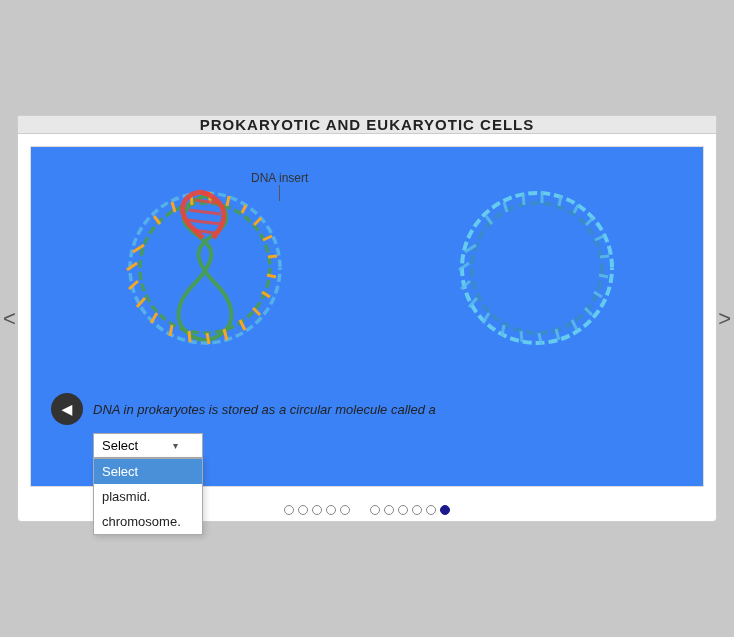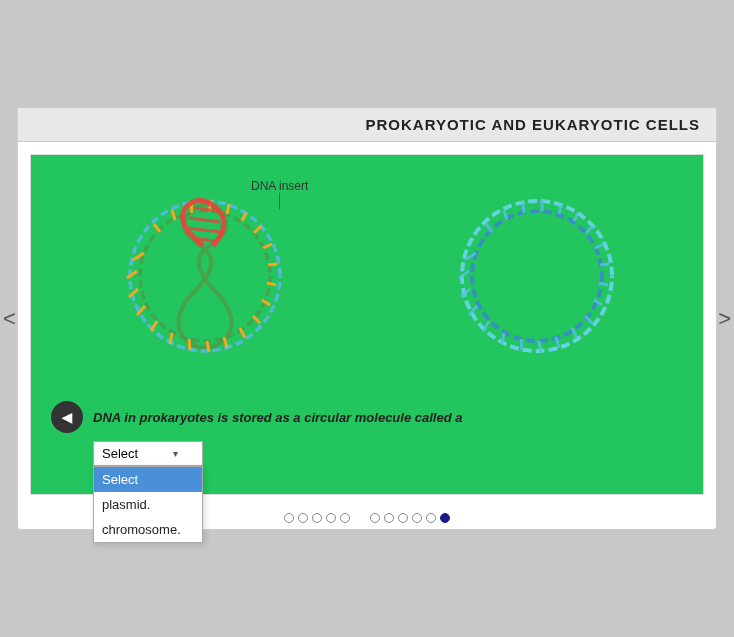--- a/index.html
+++ b/index.html
@@ -16,30 +16,30 @@
     .page-container {
       width: 700px;
       background: #fff;
       border: 1px solid #ccc;
       border-radius: 4px;
       padding: 0;
       position: relative;
     }
     .title-bar {
       background: #e8e8e8;
-      text-align: right;
-      padding: 8px 16px;
+      text-align: center;
+      padding: 0 16px;
       font-size: 15px;
       font-weight: bold;
       letter-spacing: 1px;
       color: #222;
       border-bottom: 1px solid #ccc;
     }
     .content-area {
-      background: #22c55e;
+      background: #3b82f6;
       border: 1px solid #ddd;
       margin: 12px;
       padding: 16px 0 16px 8px;
       position: relative;
       min-height: 300px;
     }
     .dna-section {
       display: flex;
       justify-content: space-around;
       align-items: center;
@@ -77,21 +77,20 @@
       flex-shrink: 0;
     }
     .audio-icon {
       color: #fff;
       font-size: 14px;
     }
     .question-text {
       font-size: 13px;
       color: #222;
       font-style: italic;
-      font-weight: bold;
     }
     .select-row {
       display: flex;
       align-items: center;
       gap: 0;
       position: relative;
       margin-left: 42px;
     }
     .select-wrapper {
       position: relative;

